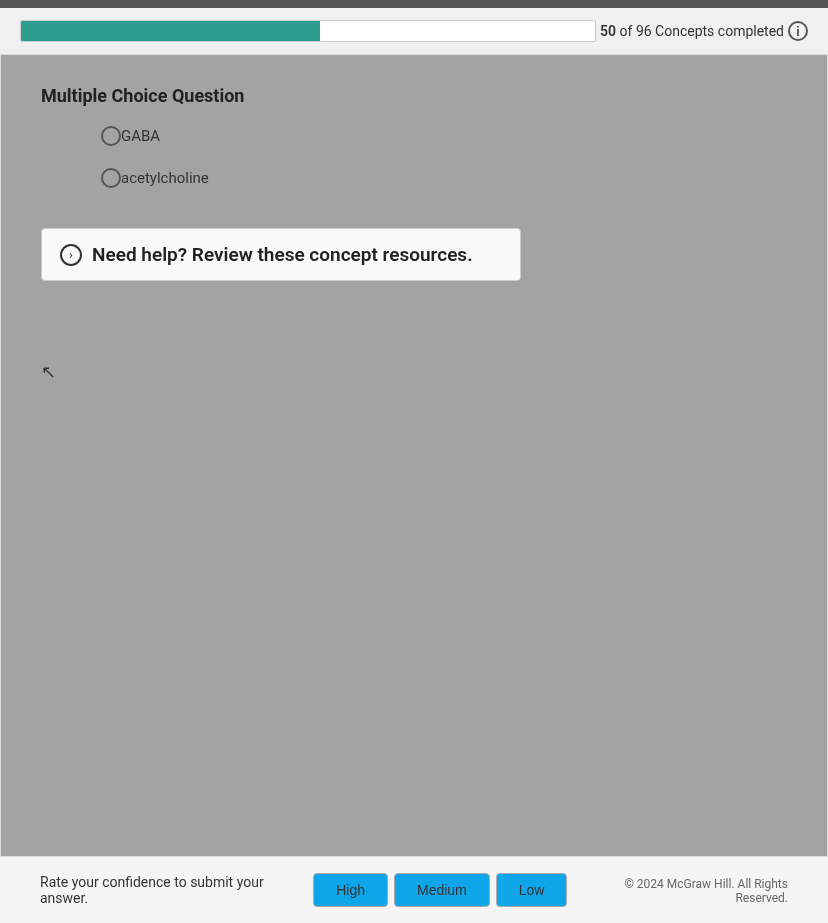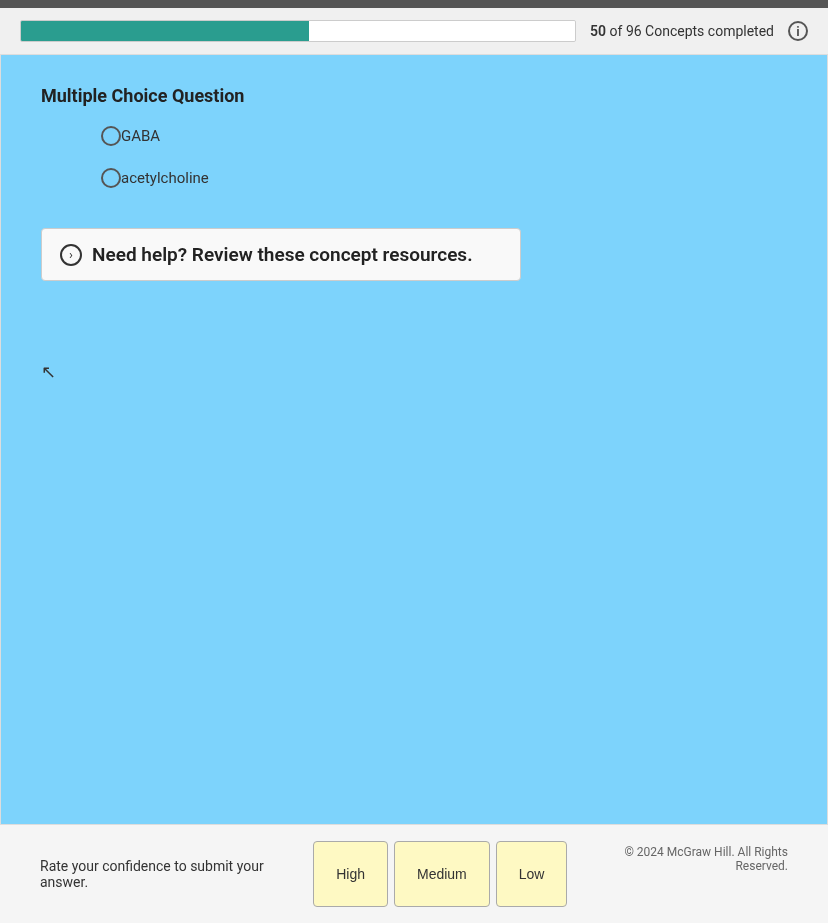--- a/index.html
+++ b/index.html
@@ -21,21 +21,21 @@
       height: 8px;
       background-color: #555;
       width: 100%;
     }
 
     .progress-area {
       background-color: #f0f0f0;
       padding: 12px 20px;
       display: flex;
       align-items: center;
-      gap: 14px;
+      gap: 4px;
       border-bottom: 1px solid #ddd;
     }
 
     .progress-bar-container {
       flex: 1;
       height: 22px;
       background-color: #fff;
       border: 1px solid #ccc;
       border-radius: 2px;
       overflow: hidden;
@@ -82,21 +82,21 @@
       align-items: center;
       justify-content: center;
       font-size: 13px;
       font-weight: bold;
       color: #555;
       cursor: pointer;
       flex-shrink: 0;
     }
 
     .main-content {
-      background-color: #7dd3fc;
+      background-color: #a3a3a3;
       flex: 1;
       padding: 30px 40px 20px 40px;
       border-left: 1px solid #ddd;
       border-right: 1px solid #ddd;
     }
 
     .question-type-label {
       font-size: 18px;
       font-weight: 700;
       color: #222;
@@ -201,24 +201,24 @@
       font-size: 14px;
       color: #333;
     }
 
     .confidence-buttons {
       display: flex;
       gap: 6px;
     }
 
     .confidence-btn {
-      padding: 24px 22px;
+      padding: 8px 22px;
       border: 1px solid #aaa;
       border-radius: 4px;
-      background-color: #fef9c3;
+      background-color: #0ea5e9;
       font-size: 14px;
       color: #333;
       cursor: pointer;
       font-weight: 500;
     }
 
     .copyright {
       font-size: 12px;
       color: #666;
       text-align: right;

